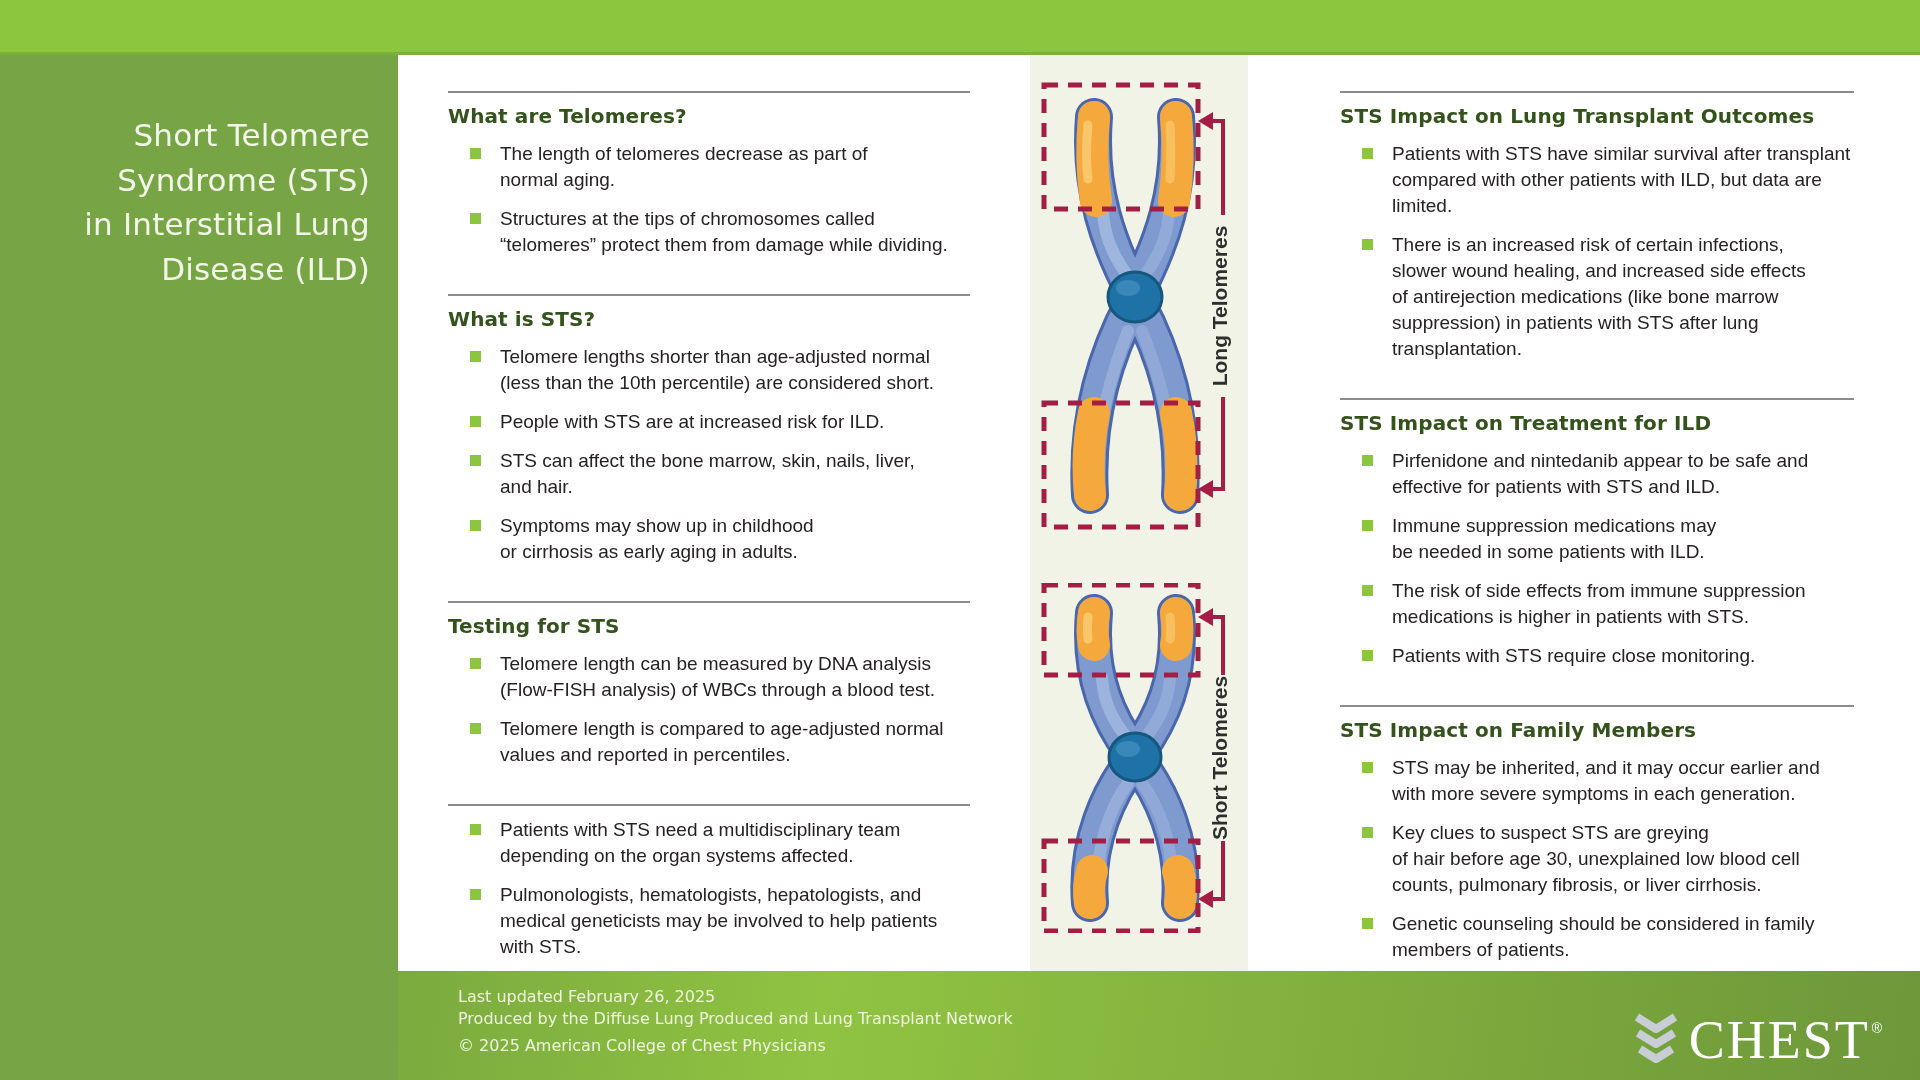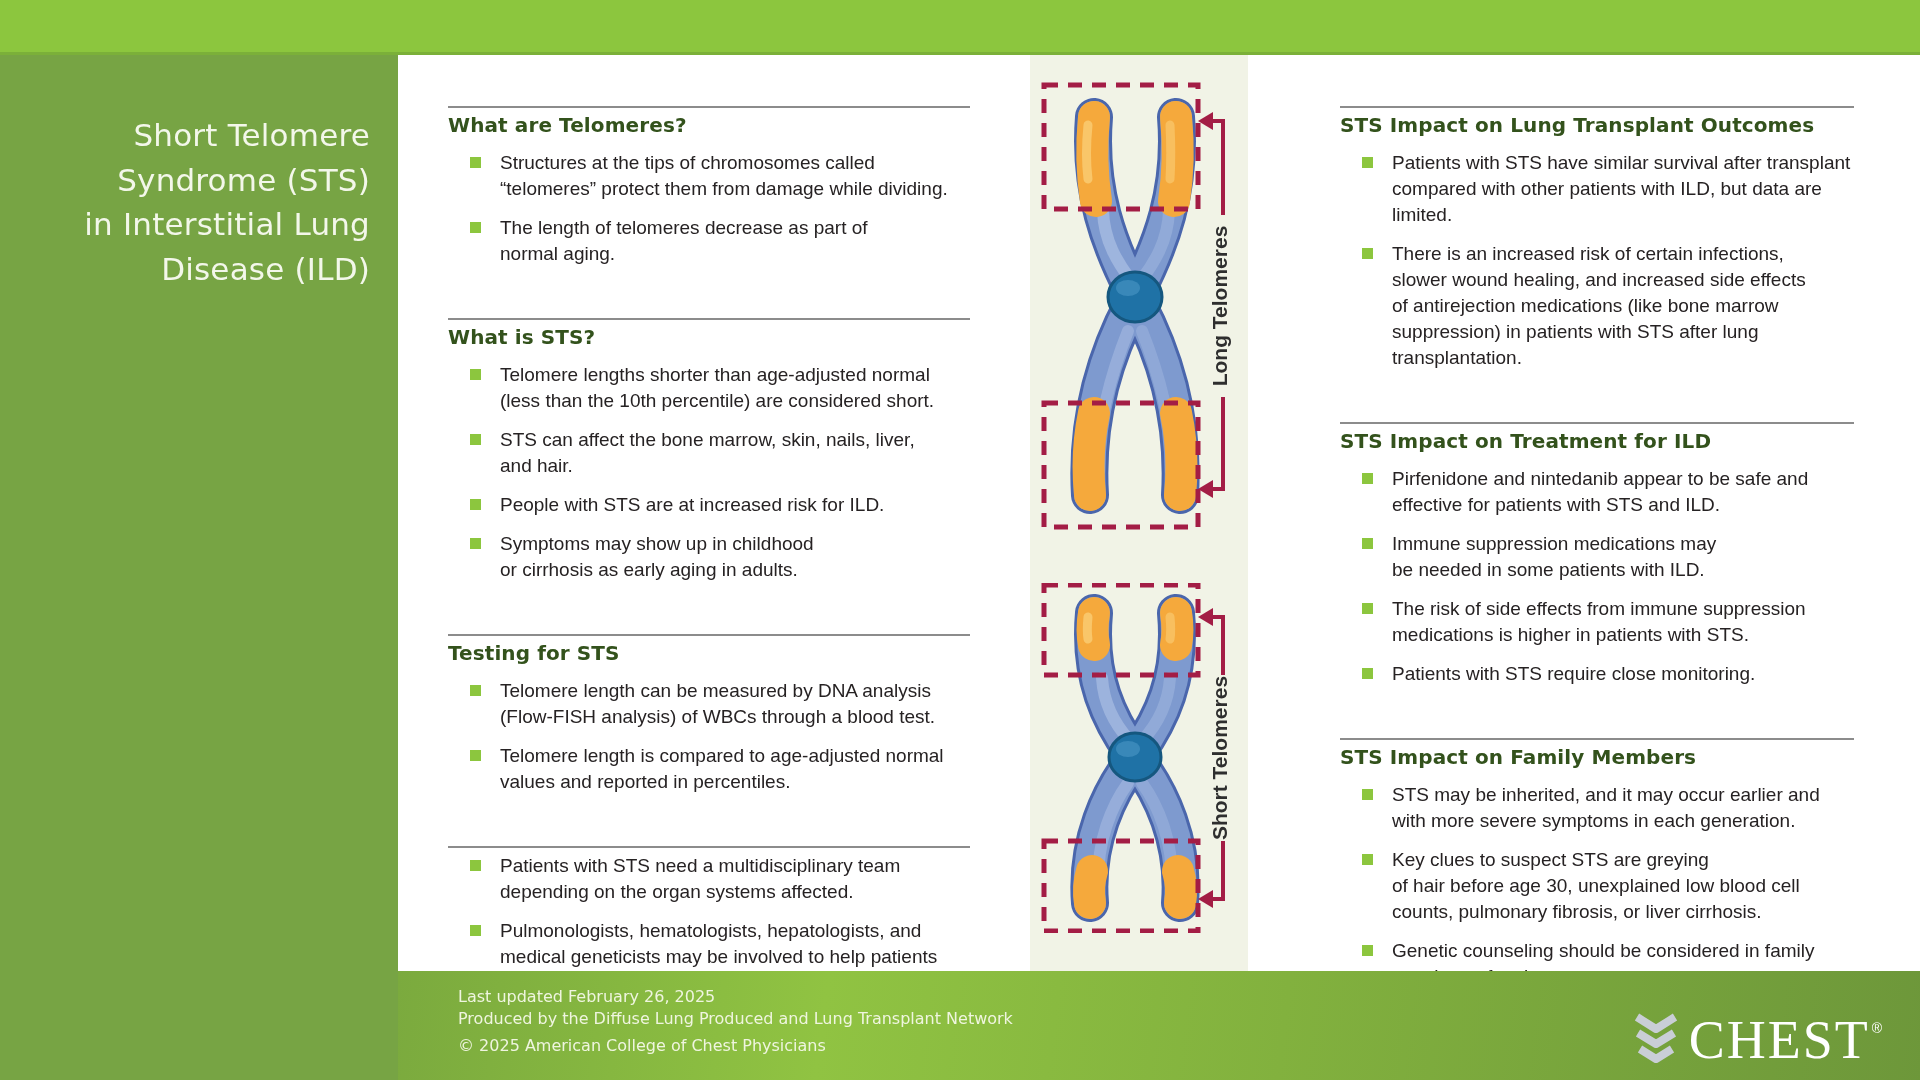--- a/index.html
+++ b/index.html
@@ -21,21 +21,21 @@
   .sidebar .title {
     margin:0; padding:58px 28px 0 38px;
     font-family:"DejaVu Sans", sans-serif; font-weight:400;
     font-size:31px; line-height:1.44; color:#F3F7EA; letter-spacing:.2px;text-align:right;
   }
   
   .content { position:absolute; left:398px; top:55px; width:1522px; height:916px; background:#fff; }
   .col { position:absolute; top:0; }
   .col-middle { left:50px; width:522px; }
   .col-right  { left:942px; width:514px; }
-  .sec { margin-top:51px; border-top:2px solid #8C8C8C; padding-top:5px; }
+  .sec { margin-top:36px; border-top:2px solid #8C8C8C; padding-top:11px; }
   .sec h2 {
     margin:0 0 13px 0; font-family:"DejaVu Sans", sans-serif;
     font-size:20px; font-weight:bold; color:#33521C; letter-spacing:.1px;
   }
   .sec ul { list-style:none; margin:0; padding:0 0 0 22px; }
   .sec li { display:flex; margin-bottom:13px; }
   .sq { flex:0 0 11px; width:11px; height:11px; margin:7px 19px 0 0; background:#8CC63E; }
   .btxt { font-size:19px; line-height:26px; color:#262223; white-space:pre-line; }
   
   .panel {
@@ -76,46 +76,46 @@
 </div>
 
 <div class="content">
 
   <div class="col col-middle">
     <section class="sec">
       <h2>What are Telomeres?</h2>
       <ul>
         <li>
             <span class="sq"></span>
+            <span class="btxt">The length of telomeres decrease as part of
+normal aging.</span>
+          </li>
+        <li>
+            <span class="sq"></span>
             <span class="btxt">Structures at the tips of chromosomes called
 “telomeres” protect them from damage while dividing.</span>
           </li>
-        <li>
-            <span class="sq"></span>
-            <span class="btxt">The length of telomeres decrease as part of
-normal aging.</span>
-          </li>
       </ul>
     </section>
     <section class="sec">
       <h2>What is STS?</h2>
       <ul>
         <li>
             <span class="sq"></span>
             <span class="btxt">Telomere lengths shorter than age-adjusted normal
 (less than the 10th percentile) are considered short.</span>
           </li>
         <li>
             <span class="sq"></span>
+            <span class="btxt">People with STS are at increased risk for ILD.</span>
+          </li>
+        <li>
+            <span class="sq"></span>
             <span class="btxt">STS can affect the bone marrow, skin, nails, liver,
 and hair.</span>
-          </li>
-        <li>
-            <span class="sq"></span>
-            <span class="btxt">People with STS are at increased risk for ILD.</span>
           </li>
         <li>
             <span class="sq"></span>
             <span class="btxt">Symptoms may show up in childhood
 or cirrhosis as early aging in adults.</span>
           </li>
       </ul>
     </section>
     <section class="sec">
       <h2>Testing for STS</h2>

